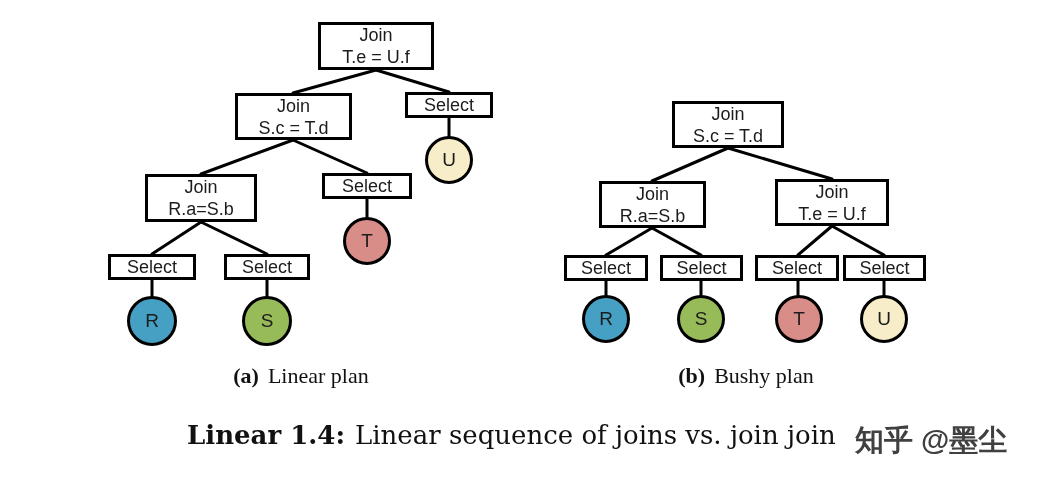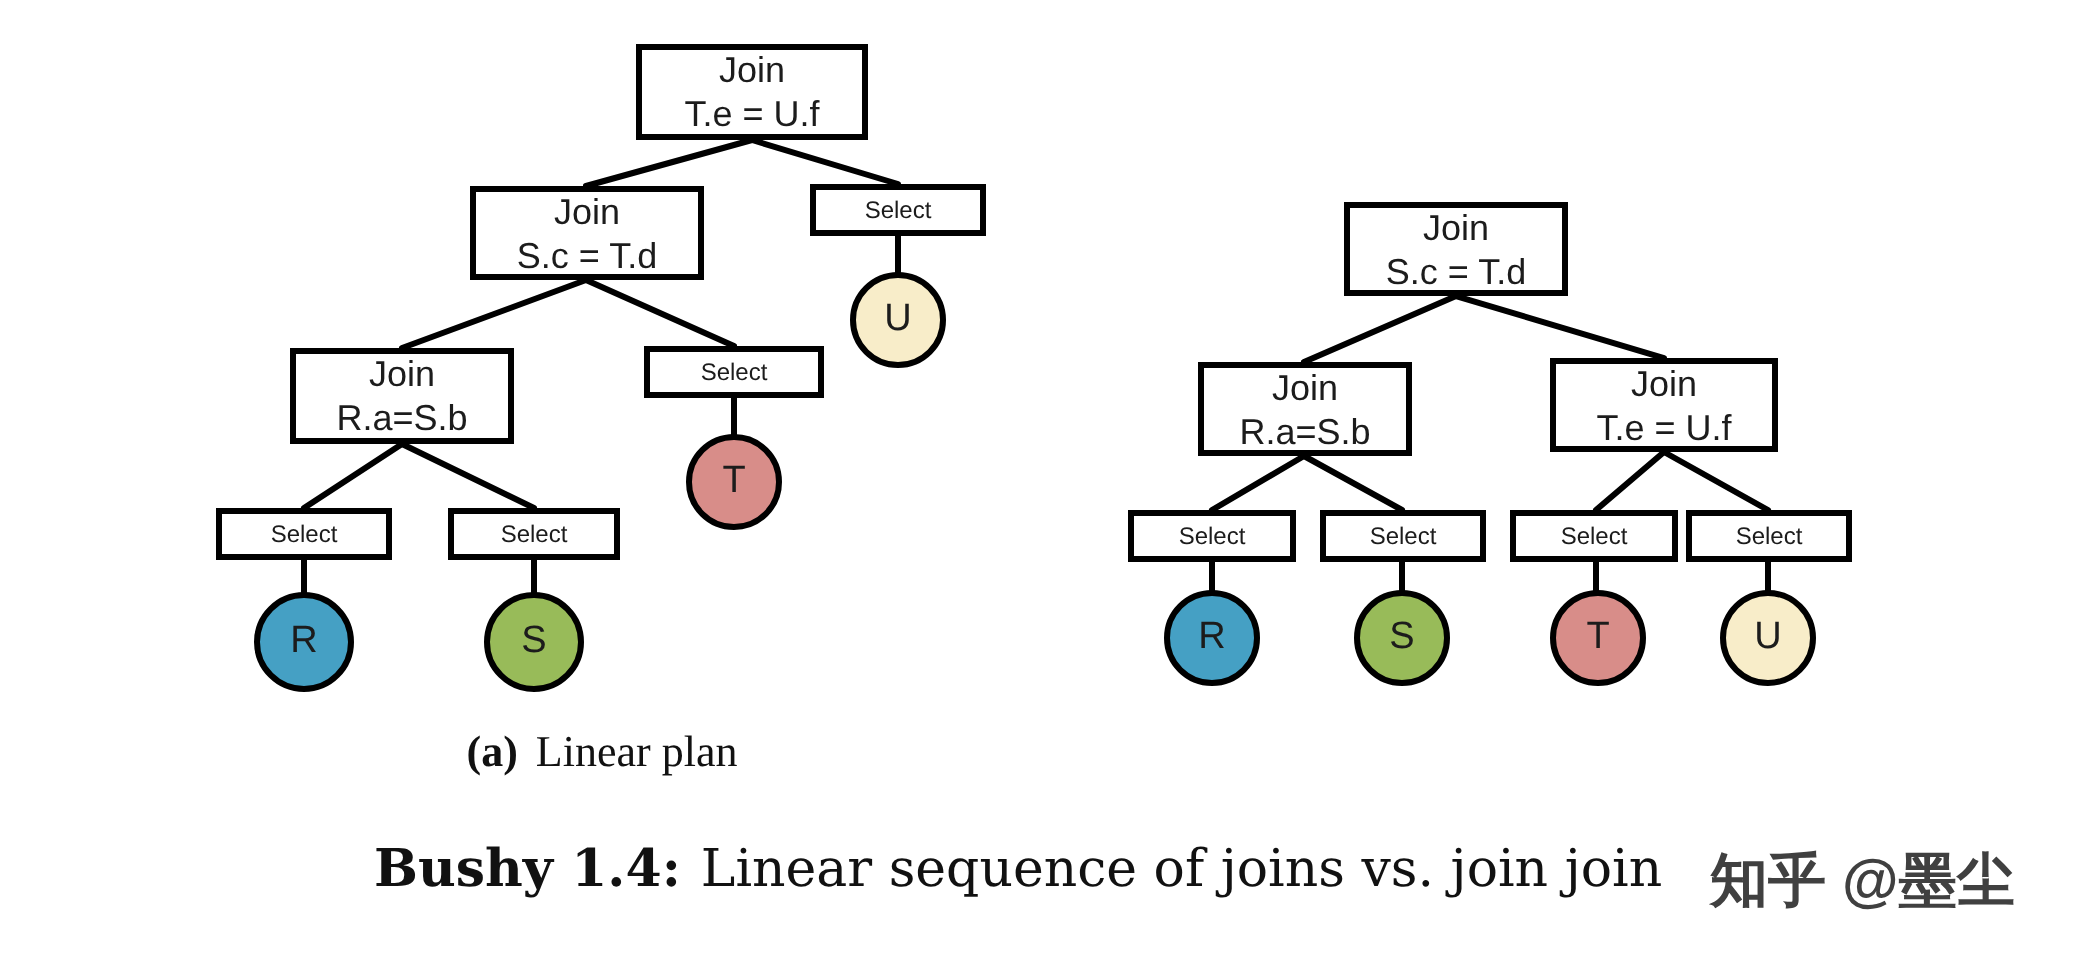--- a/index.html
+++ b/index.html
@@ -16,21 +16,21 @@
     position:absolute;z-index:2;
     box-sizing:border-box;
     background:#ffffff;
     border:3px solid #000;
     color:#1c1c1c;
     display:flex;flex-direction:column;
     align-items:center;justify-content:center;
     text-align:center;
   }
   .join-node{font-size:18px;line-height:22px;}
-  .select-node{font-size:12px;line-height:20px;}
+  .select-node{font-size:18px;line-height:20px;}
   .leaf-circle{
     position:absolute;z-index:3;
     box-sizing:border-box;
     border:3px solid #000;border-radius:50%;
     display:flex;align-items:center;justify-content:center;
     font-size:19px;color:#1c1c1c;
   }
   .plan-caption{
     position:absolute;z-index:2;
     width:300px;top:363px;
@@ -159,21 +159,24 @@
   <div class="leaf-circle" style="left: 677px; top: 295px; width: 48px; height: 48px; background-color: rgb(152, 187, 89);">
     <span>S</span>
   </div>
   <div class="leaf-circle" style="left: 775px; top: 295px; width: 48px; height: 48px; background-color: rgb(216, 141, 137);">
     <span>T</span>
   </div>
   <div class="leaf-circle" style="left: 860px; top: 295px; width: 48px; height: 48px; background-color: rgb(248, 237, 201);">
     <span>U</span>
   </div>
 
+  <div class="plan-caption" style="left:596px;">
+    <span class="cap-bold">(b)</span><span>Bushy plan</span>
+  </div>
 
   <div id="figure-caption">
-    <span class="cap-bold">Bushy 1.4:</span><span>Linear sequence of joins vs. join join</span>
+    <span class="cap-bold">Linear 1.4:</span><span>Linear sequence of joins vs. join join</span>
   </div>
   <div id="watermark">
     <span>知乎 @墨尘</span>
   </div>
 
 </div>
 
 </body></html>

